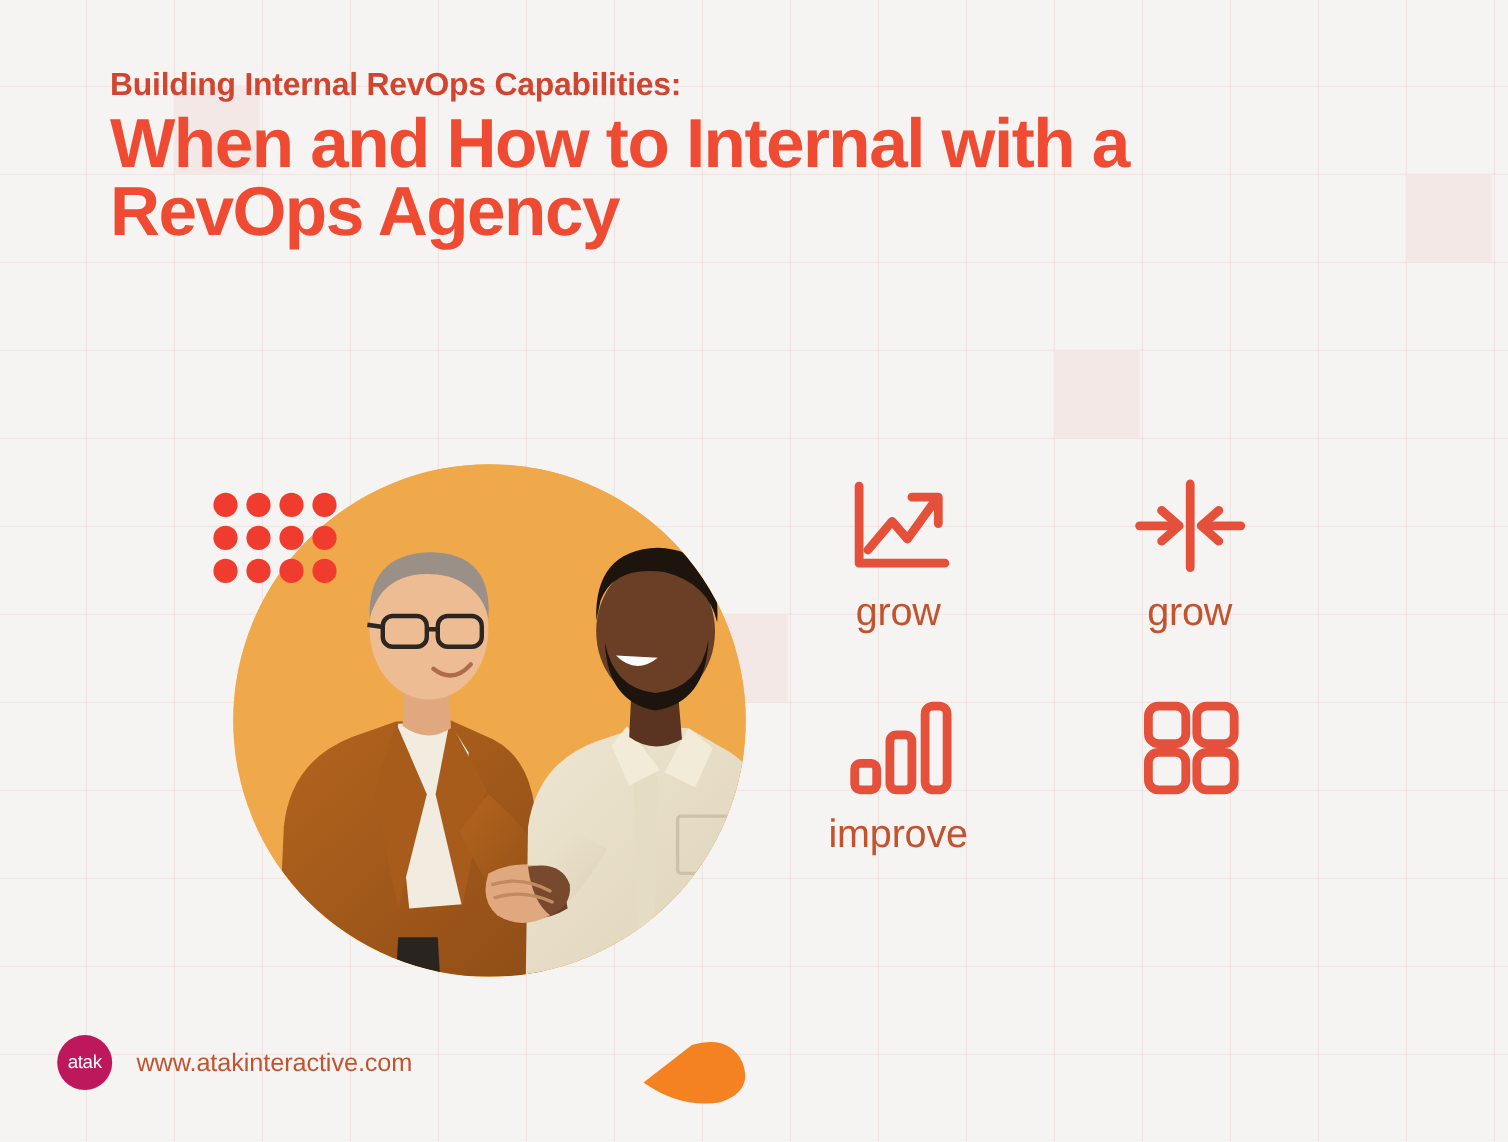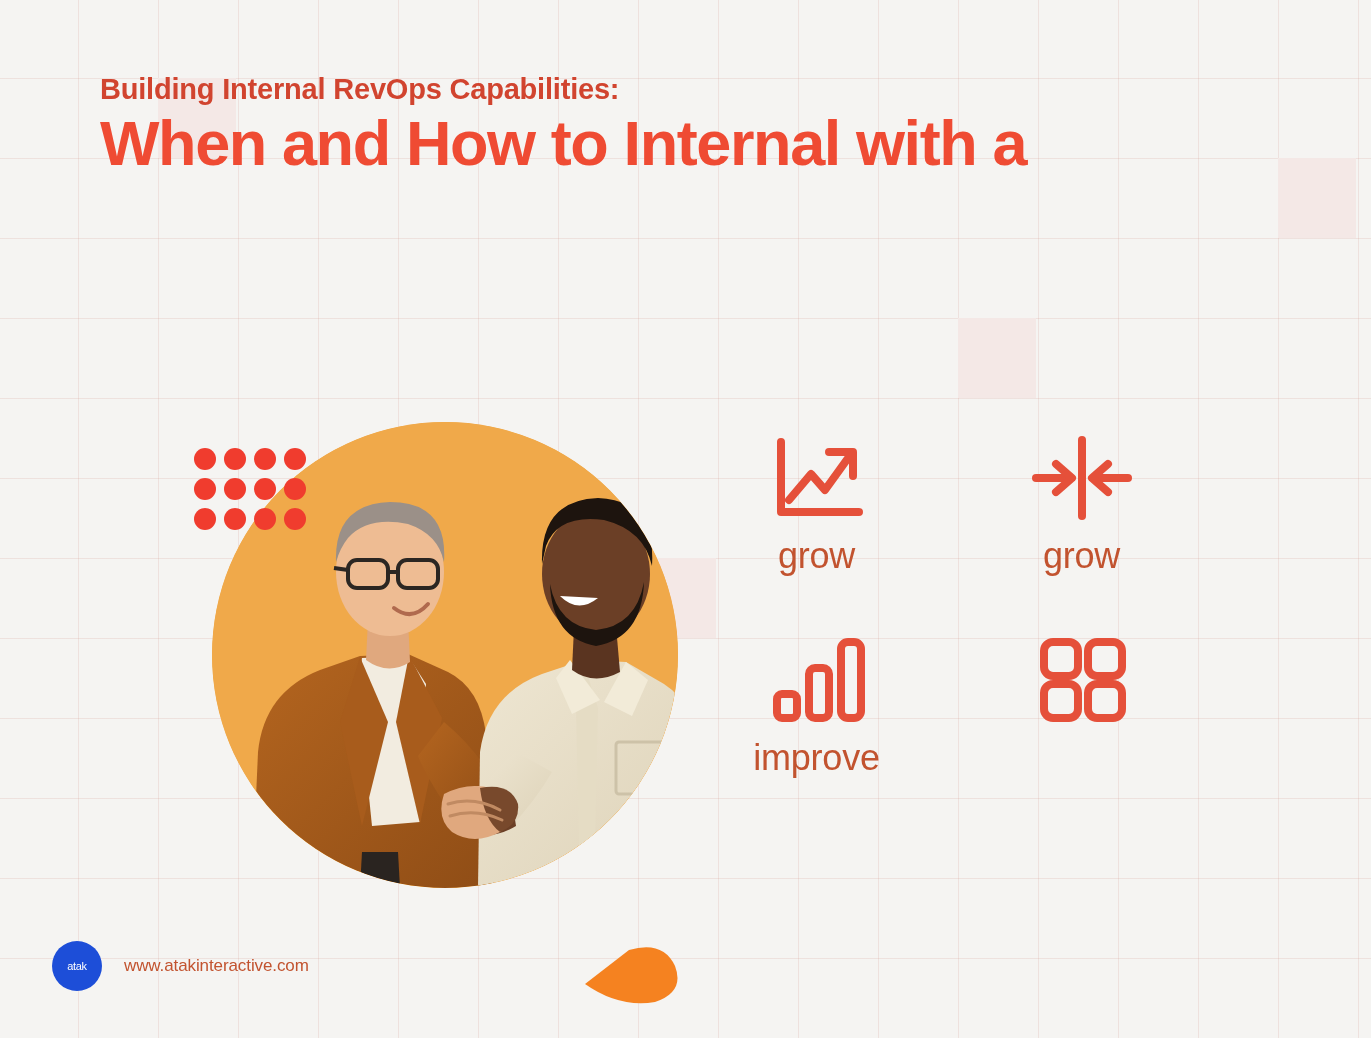--- a/index.html
+++ b/index.html
@@ -30,21 +30,21 @@
   .grid-cell {
     position: absolute;
     background: #f4e8e6;
     pointer-events: none;
   }
 
   
   .headline-block {
     position: absolute;
     left: 100px;
-    top: 72px;
+    top: 60px;
     width: 1120px;
   }
   .eyebrow {
     font-size: 29px;
     font-weight: 700;
     color: #d1442f;
     letter-spacing: -0.2px;
     line-height: 1.2;
     margin: 0 0 6px 0;
     font-stretch: condensed;
@@ -139,49 +139,50 @@
     left: 52px;
     top: 941px;
     display: flex;
     align-items: center;
     gap: 22px;
   }
   .logo-badge {
     width: 50px;
     height: 50px;
     border-radius: 50%;
-    background: #1d4ed8;
+    background: #be185d;
     display: flex;
     align-items: center;
     justify-content: center;
     color: #ffffff;
-    font-size: 11px;
+    font-size: 17px;
     letter-spacing: -0.3px;
   }
   .footer-url {
-    font-size: 17px;
+    font-size: 23px;
     color: #c2532f;
     letter-spacing: -0.1px;
   }
 </style>
 </head>
 <body>
 
 <div id="canvas">
 
   <div class="grid-layer"></div>
   <div class="grid-cell" style="left:1278px; top:158px; width:78px; height:80px;"></div>
   <div class="grid-cell" style="left:958px; top:318px; width:78px; height:80px;"></div>
   <div class="grid-cell" style="left:638px; top:558px; width:78px; height:80px;"></div>
   <div class="grid-cell" style="left:158px; top:78px; width:78px; height:80px;"></div>
 
   <div class="headline-block">
     <p class="eyebrow">Building Internal RevOps Capabilities:</p>
     <h1 class="title">
       <span class="line">When and How to Internal with a</span>
+      <span class="line">RevOps Agency</span>
     </h1>
   </div>
 
   <div class="photo-wrap">
 
     <div class="photo-circle">
       <svg class="photo-svg" viewBox="0 0 466 466">
         <defs>
           <clipPath id="circClip">
               <circle cx="233" cy="233" r="233"></circle>

